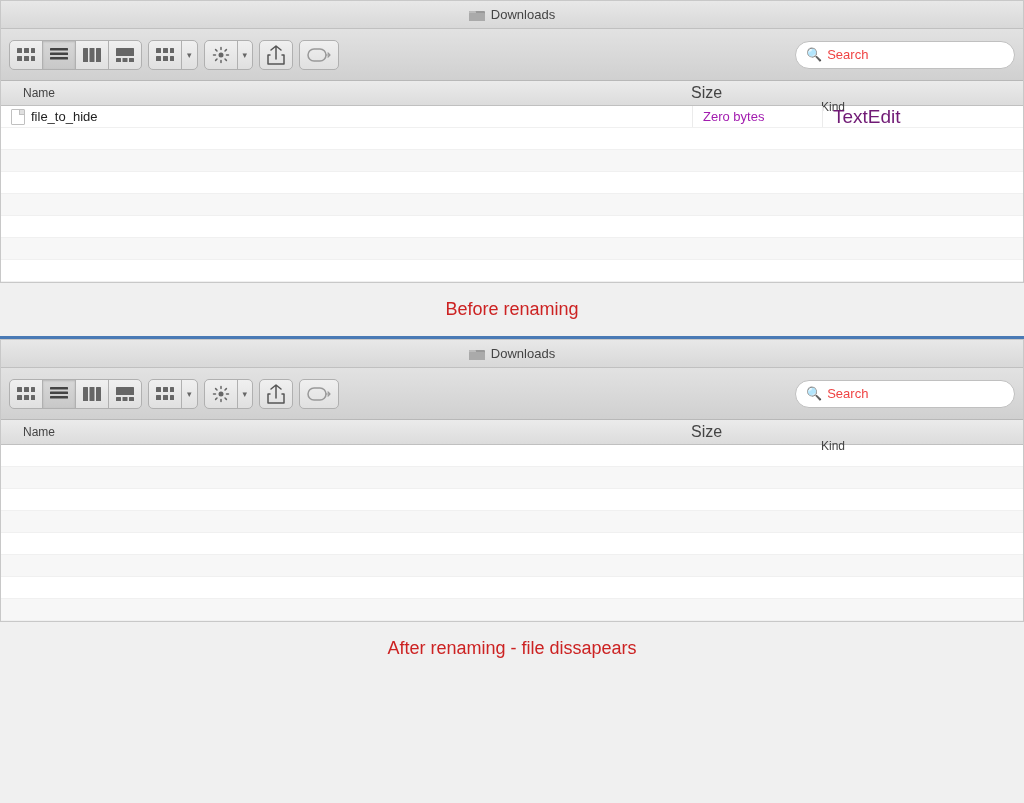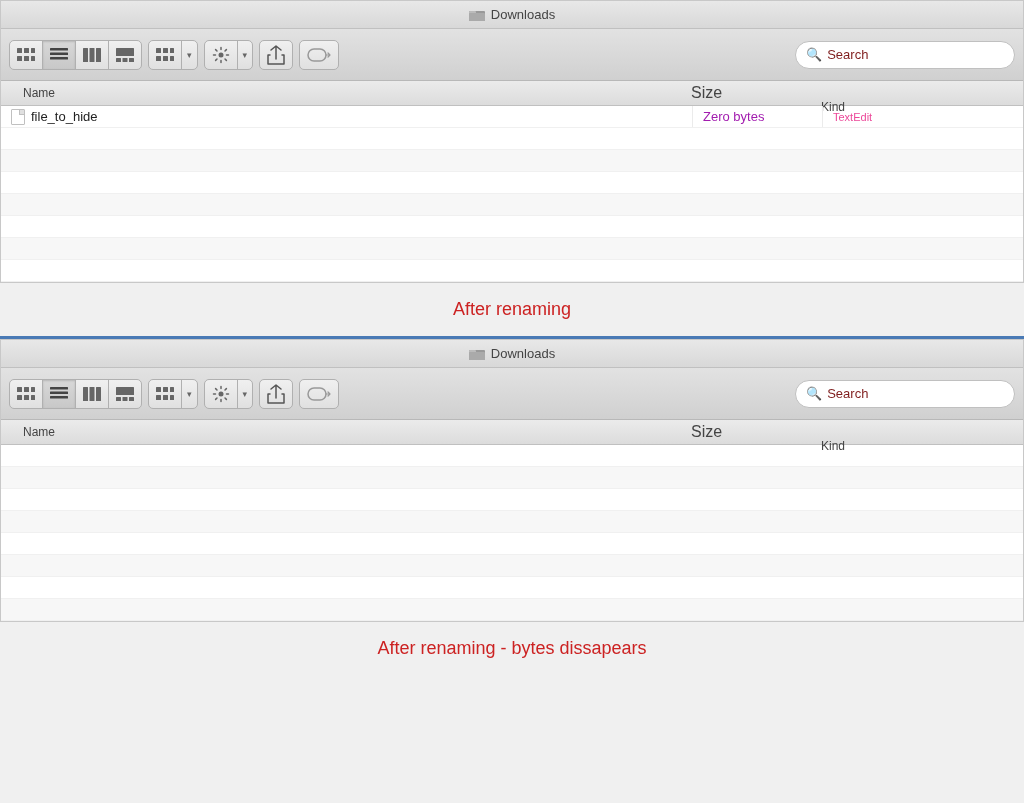--- a/index.html
+++ b/index.html
@@ -150,21 +150,21 @@
       height: 28px;
       margin-left: auto;
     }
 
     .search-icon-svg {
       color: #aaa;
       font-size: 13px;
     }
 
     .search-placeholder {
-      color: #7f1d1d;
+      color: #ef4444;
       font-size: 13px;
     }
 
     .column-headers {
       display: flex;
       align-items: center;
       background: linear-gradient(to bottom, #ebebeb, #dcdcdc);
       border-bottom: 1px solid #c0c0c0;
       height: 24px;
       padding: 12px;
@@ -263,22 +263,22 @@
       color: #a21caf;
       height: 100%;
       display: flex;
       align-items: center;
       border-right: 1px solid #ebebeb;
     }
 
     .file-kind-cell {
       width: 200px;
       padding: 0 10px;
-      font-size: 11px;
-      color: #ec4899;
+      font-size: 19px;
+      color: #701a75;
       height: 100%;
       display: flex;
       align-items: center;
     }
 
     .empty-rows {
       background: white;
     }
 
     .empty-row {
@@ -429,21 +429,21 @@
         <div class="empty-row"></div>
         <div class="empty-row"></div>
         <div class="empty-row"></div>
         <div class="empty-row"></div>
         <div class="empty-row"></div>
       </div>
     </div>
   </div>
 </div>
 
-<div class="caption">After renaming</div>
+<div class="caption">Before renaming</div>
 
 <div class="divider-blue"></div>
 
 <div class="section">
   <div class="finder-window">
 
     <div class="title-bar">
       <span class="title-bar-icon">
         <svg width="16" height="16" viewBox="0 0 16 16">
           <rect x="0" y="4" width="16" height="10" rx="1" fill="#999"></rect>
@@ -549,13 +549,13 @@
         <div class="empty-row"></div>
         <div class="empty-row"></div>
         <div class="empty-row"></div>
         <div class="empty-row"></div>
         <div class="empty-row"></div>
       </div>
     </div>
   </div>
 </div>
 
-<div class="caption">After renaming - bytes dissapears</div>
+<div class="caption">After renaming - file dissapears</div>
 
 </body></html>

